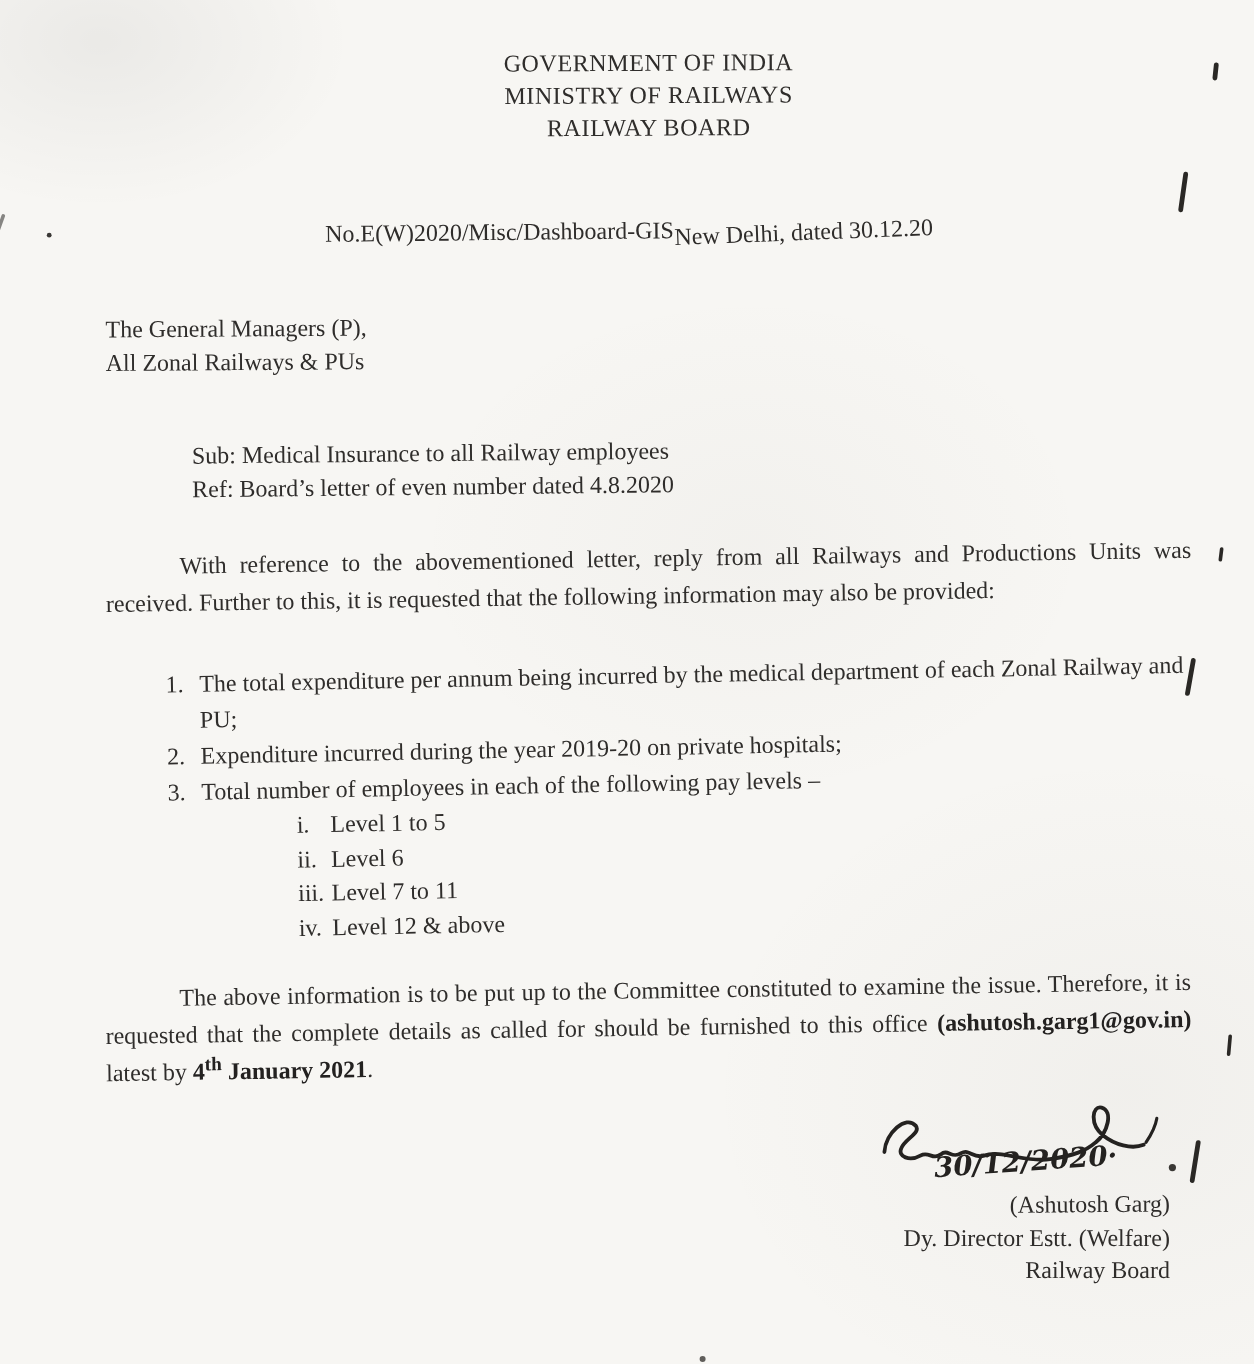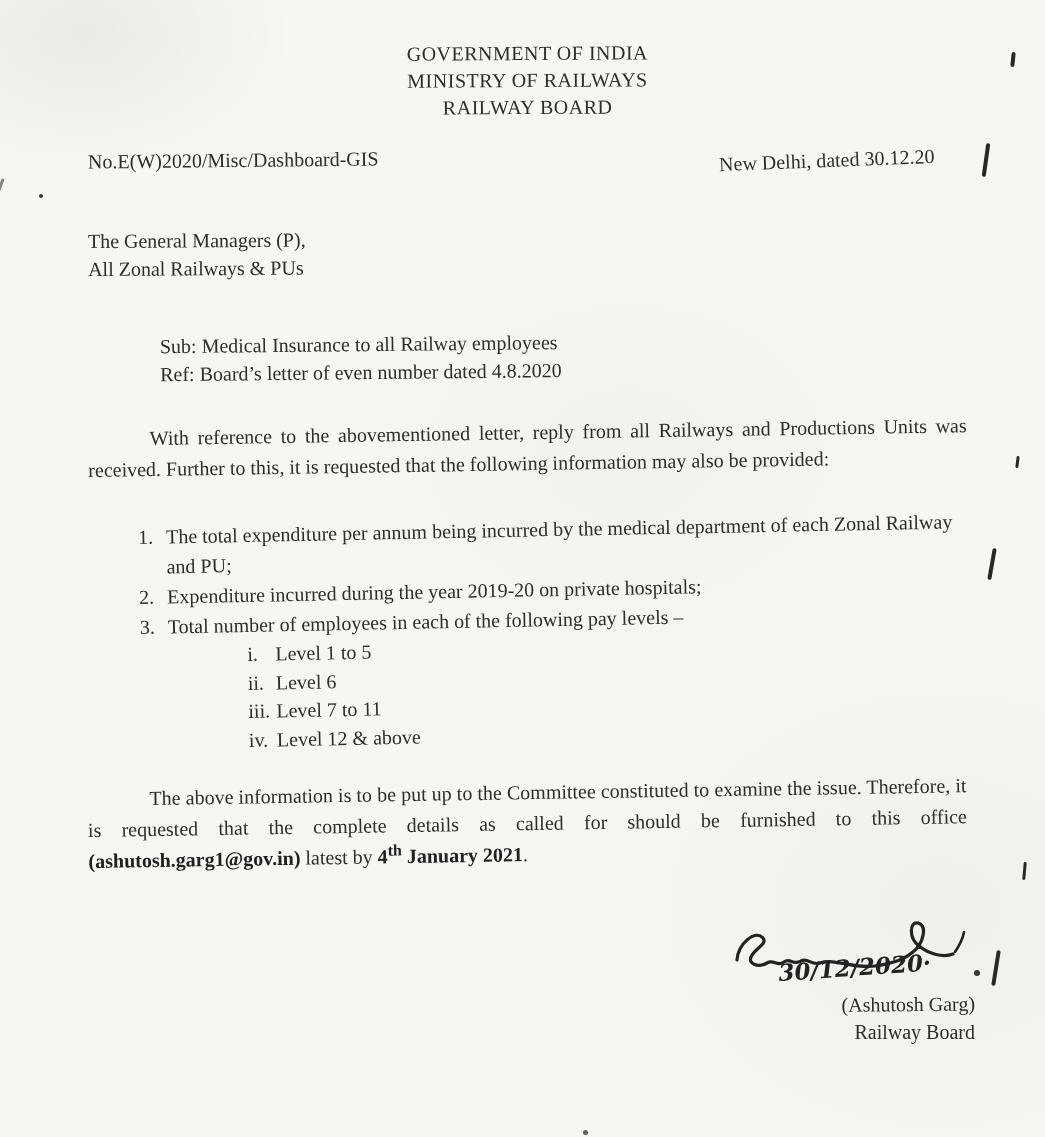--- a/index.html
+++ b/index.html
@@ -13,32 +13,32 @@
       radial-gradient(ellipse 400px 300px at 60% 40%, rgba(120,115,105,0.04), transparent 70%),
       radial-gradient(ellipse 500px 400px at 90% 80%, rgba(120,115,105,0.05), transparent 70%),
       #f7f6f3;
     font-family: "Liberation Serif", "DejaVu Serif", serif;
     color: #2f2d2b;
     font-size: 20px;
   }
   .page {
     position: relative;
     width: 100%; height: 100%;
-    padding: 40px 78px 0 88px;
+    padding: 40px 52px 0 88px;
   }
   .letterhead {
     text-align: center;
     line-height: 27px;
     letter-spacing: 0.5px;
     transform: rotate(-0.3deg);
   }
   .ref-row {
     display: flex;
-    justify-content: space-between;
-    margin-top: 28px;
+    justify-content: center;
+    margin-top: 62px;
   }
   .ref-number { transform: rotate(-0.6deg); }
   .place-date {
     transform: rotate(-2.2deg);
     margin-right: 32px;
   }
   .addressee {
     margin-top: 52px;
     line-height: 28px;
     transform: rotate(-0.4deg);
@@ -171,20 +171,21 @@
       <svg width="260" height="72" viewBox="0 0 260 72" xmlns="http://www.w3.org/2000/svg">
         <path d="M14,42 C15,26 32,11 40,20 C45,26 31,31 28,39 C25,46 35,50 44,45
                  C51,41 54,49 61,44 C67,39 70,48 78,43 C85,39 88,48 97,45
                  C112,40 130,51 152,48 C172,45 182,41 190,34 C200,26 205,8 195,5
                  C187,3 185,19 196,28 C206,36 220,40 230,36" fill="none" stroke="#242220" stroke-width="3.2" stroke-linecap="round"></path>
         <path d="M232,34 C236,28 240,20 241,14" fill="none" stroke="#242220" stroke-width="2.6" stroke-linecap="round"></path>
         <text x="56" y="63" transform="rotate(-4 56 63)" font-family="DejaVu Serif, serif" font-style="italic" font-weight="bold" font-size="23" fill="#242220">30/12/2020·</text>
       </svg>
     </div>
     <div class="sig-name">(Ashutosh Garg)</div>
+    <div>Dy. Director Estt. (Welfare)</div>
     <div>Railway Board</div>
   </div>
 
   <div class="ink-mark" style="left:1011px; top:52px;  width:3.5px; height:15px; transform:rotate(6deg);"></div>
   <div class="ink-mark" style="left:984px;  top:143px; width:4px;   height:34px; transform:rotate(8deg);"></div>
   <div class="ink-mark" style="left:1016px; top:456px; width:3px;   height:12px; transform:rotate(7deg);"></div>
   <div class="ink-mark" style="left:990px;  top:548px; width:3.5px; height:32px; transform:rotate(10deg);"></div>
   <div class="ink-mark" style="left:1023px; top:862px; width:3px;   height:18px; transform:rotate(5deg);"></div>
   <div class="ink-mark" style="left:994px;  top:950px; width:4px;   height:36px; transform:rotate(9deg);"></div>
   <div class="ink-dot" style="left:974px;  top:970px; width:6px;   height:6px;"></div>

